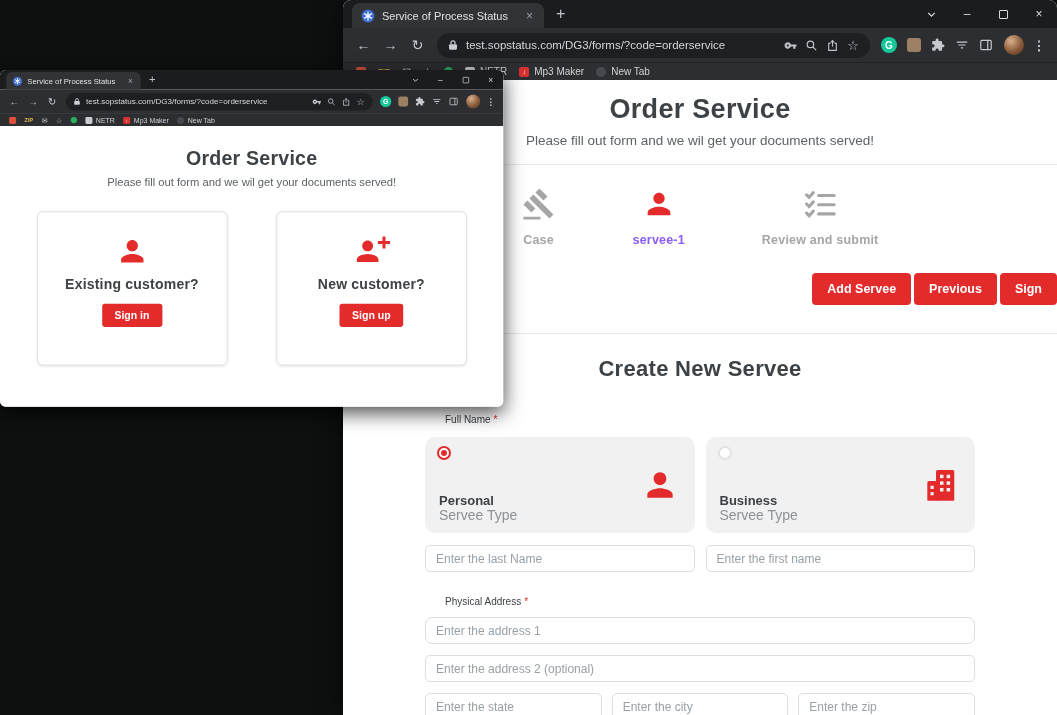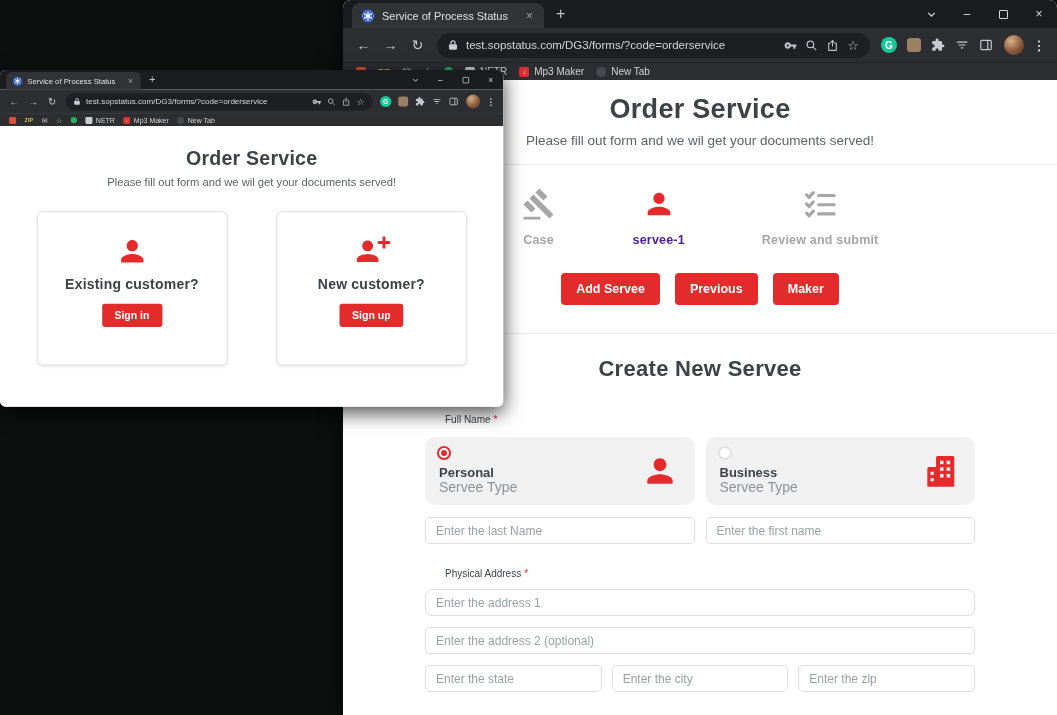--- a/index.html
+++ b/index.html
@@ -70,34 +70,34 @@
   .page-title { font-size:27px; font-weight:800; letter-spacing:.3px; color:#3d4247; margin-top:6px; }
   .page-subtitle { font-size:13.5px; color:#5c6267; margin-top:8px; }
 
   .stepper-wrap { border-bottom:1px solid #eaeaea; padding:22px 0 28px; }
   .stepper { display:flex; justify-content:center; align-items:flex-end; gap:77px; }
   .step { display:flex; flex-direction:column; align-items:center; gap:12px; color:var(--inactive,#a6a6a6); }
   .step-icon { display:inline-flex; }
   .step-icon svg { width:34px; height:34px; }
   .step-label { font-size:12.5px; font-weight:bold; color:#a6a6a6; letter-spacing:.2px; }
   .step.active { color:var(--accent,#e42b2b); }
-  .step.active .step-label { color:#4c1d95; }
-  .step-actions { display:flex; justify-content:center; gap:15px; margin-top:26px; }
+  .step.active .step-label { color:#8b5cf6; }
+  .step-actions { display:flex; justify-content:flex-end; gap:3px; margin-top:26px; }
   .btn { background:var(--accent,#e42b2b); color:#fff; border:none; border-radius:4px;
          font-size:12.5px; font-weight:bold; padding:9px 15px; font-family:inherit; cursor:pointer; }
 
   .form-area { width:550px; margin:0 auto; }
   .section-title { text-align:center; font-size:22px; font-weight:800; color:#3d4247;
                    margin-top:22px; letter-spacing:.3px; }
   .field-label { font-size:10px; font-weight:normal; color:#3d4247; margin-top:32px;padding-left:20px; }
   .field-label.addr { margin-top:24px; }
   .req { color:var(--accent,#e42b2b); margin-left:3px; }
 
   .type-cards { display:flex; gap:11px; margin-top:12px; }
-  .type-card { flex:1; height:68px; background:#f1f1f2; border-radius:10px; position:relative; cursor:pointer; }
+  .type-card { flex:1; height:96px; background:#f1f1f2; border-radius:10px; position:relative; cursor:pointer; }
   .radio { position:absolute; top:9px; left:12px; width:14px; height:14px; border-radius:50%;
            background:#fff; border:2px solid #e2e2e3; }
   .radio.checked { border-color:var(--accent,#e42b2b); }
   .radio.checked::after { content:""; position:absolute; inset:2px; border-radius:50%;
                           background:var(--accent,#e42b2b); }
   .tc-name { position:absolute; left:14px; bottom:25px; font-size:13px; font-weight:bold; color:#3d4247; }
   .tc-sub { position:absolute; left:14px; bottom:10px; font-size:14px; color:#8d9296; }
   .tc-icon { position:absolute; right:16px; top:50%; transform:translateY(-50%);
              color:var(--accent,#e42b2b); display:inline-flex; }
   .tc-icon svg { width:38px; height:38px; }
@@ -265,21 +265,21 @@
                 <path d="M2.5 18.5l1.8 1.8 3-3.3"></path>
                 <line x1="11" y1="19" x2="22" y2="19"></line>
               </svg>
           </span>
           <span class="step-label">Review and submit</span>
         </div>
       </div>
       <div class="step-actions">
         <button class="btn">Add Servee</button>
         <button class="btn">Previous</button>
-        <button class="btn">Maker</button>
+        <button class="btn">Sign</button>
       </div>
     </div>
 
     <div class="form-area">
       <div class="section-title">Create New Servee</div>
 
       <div class="field-label">
         <span>Full Name</span><span class="req">*</span>
       </div>
 

